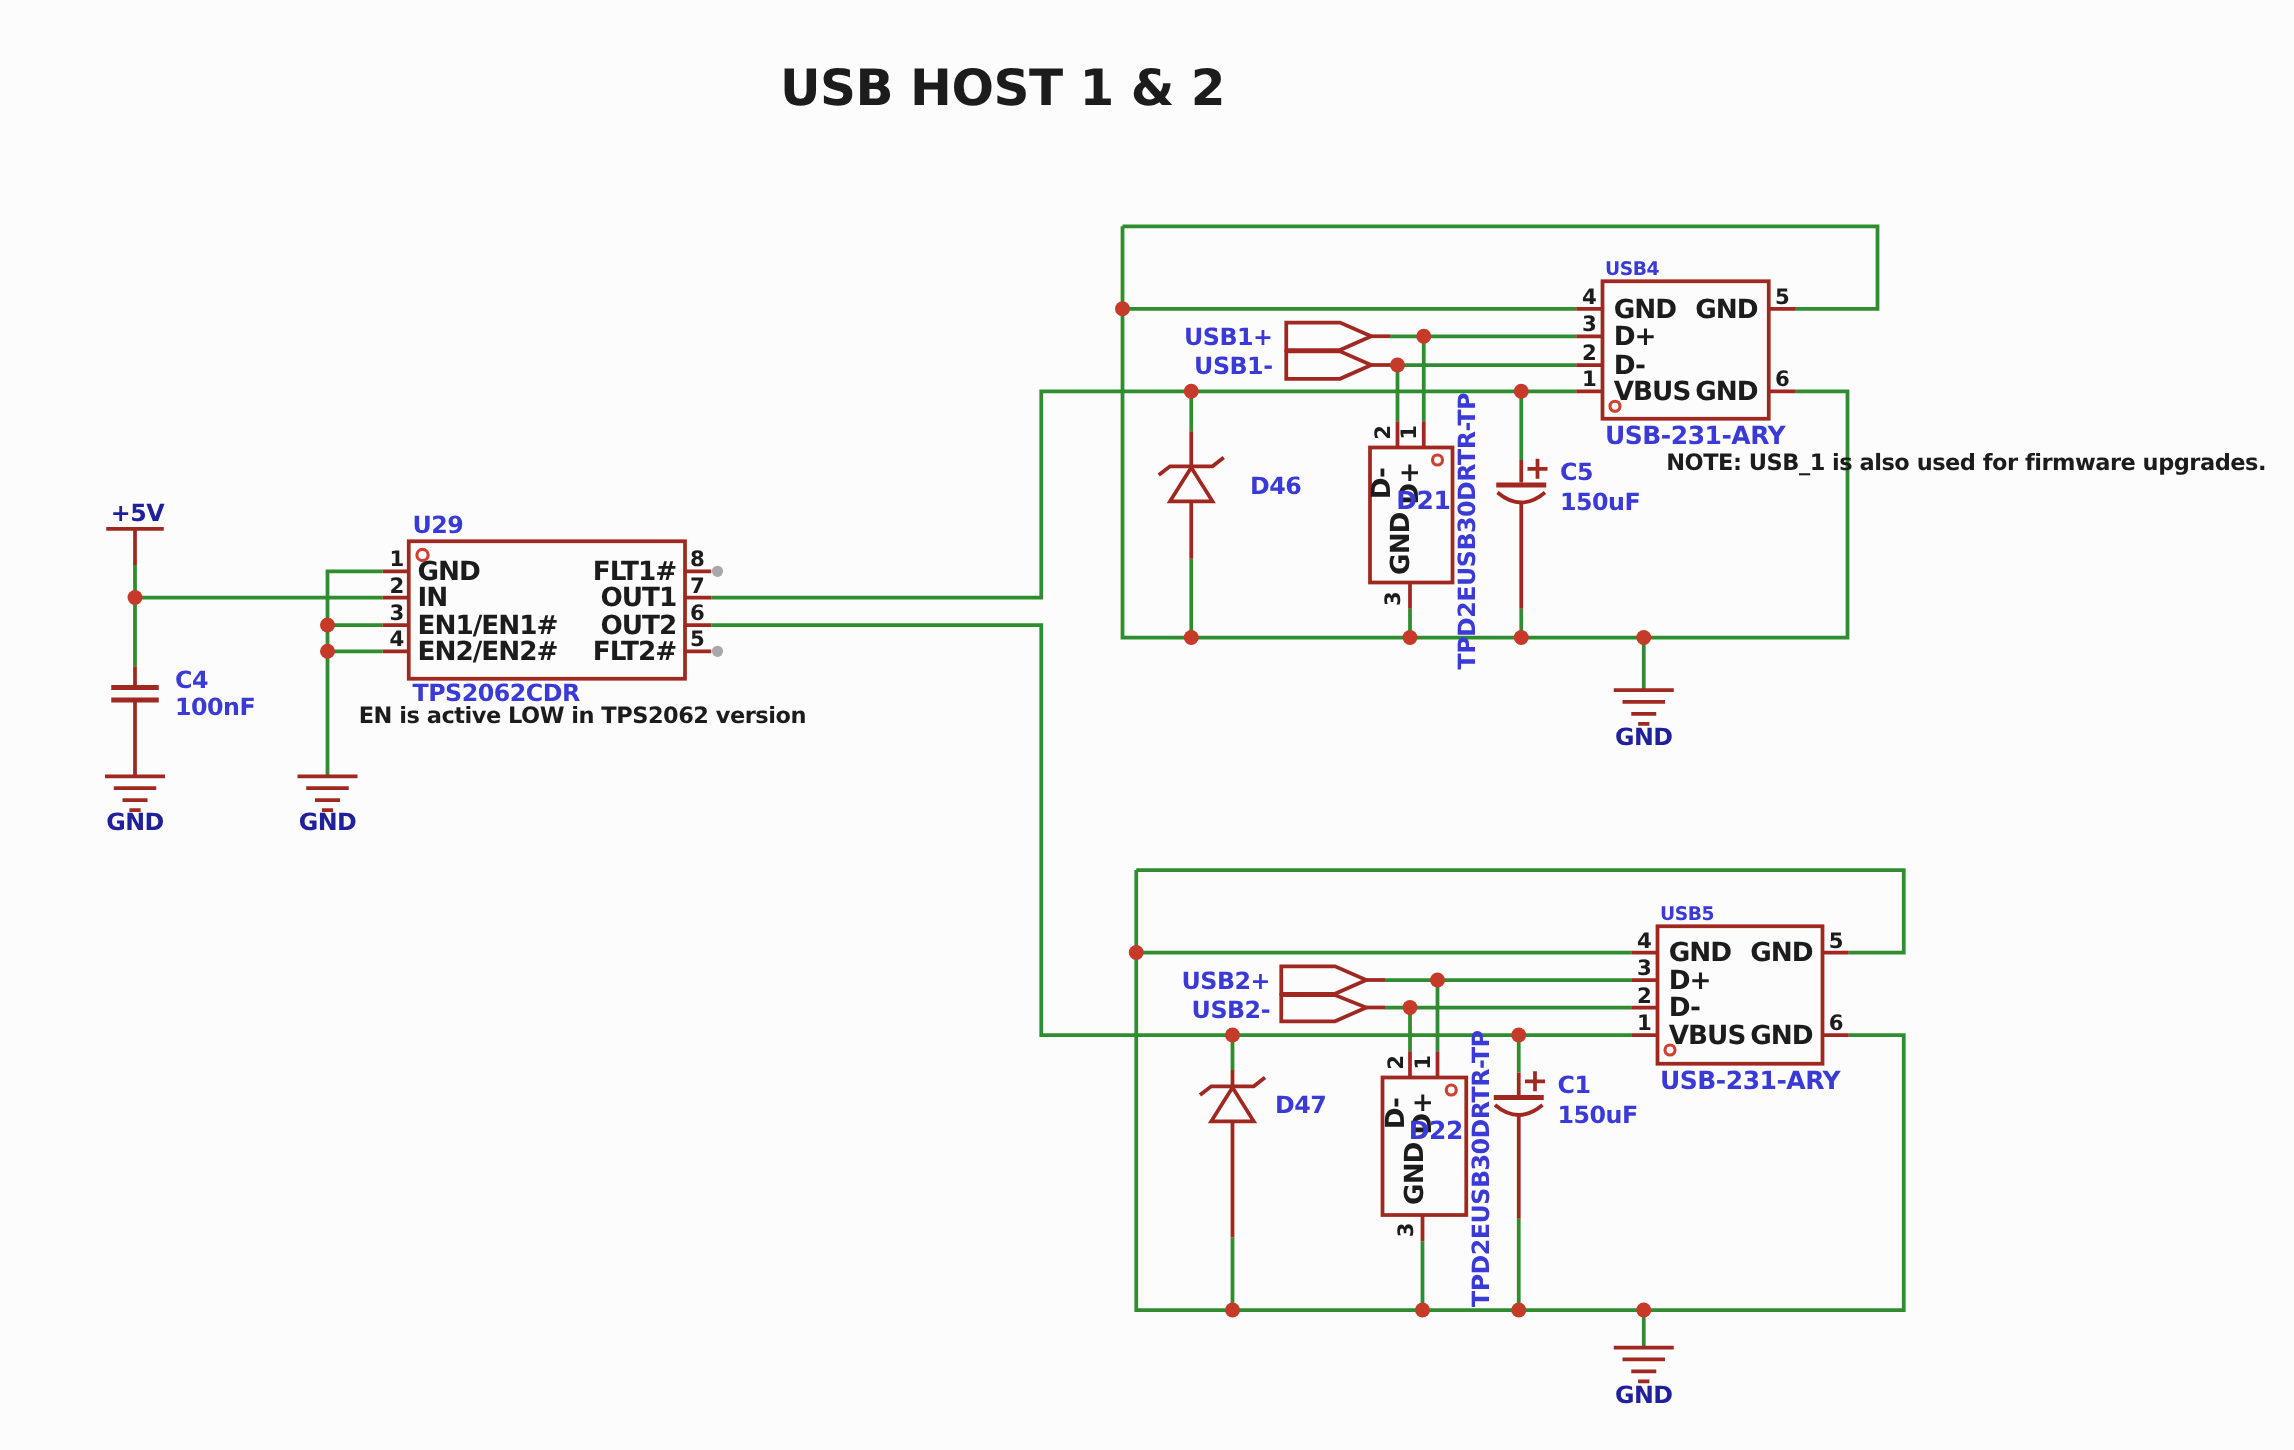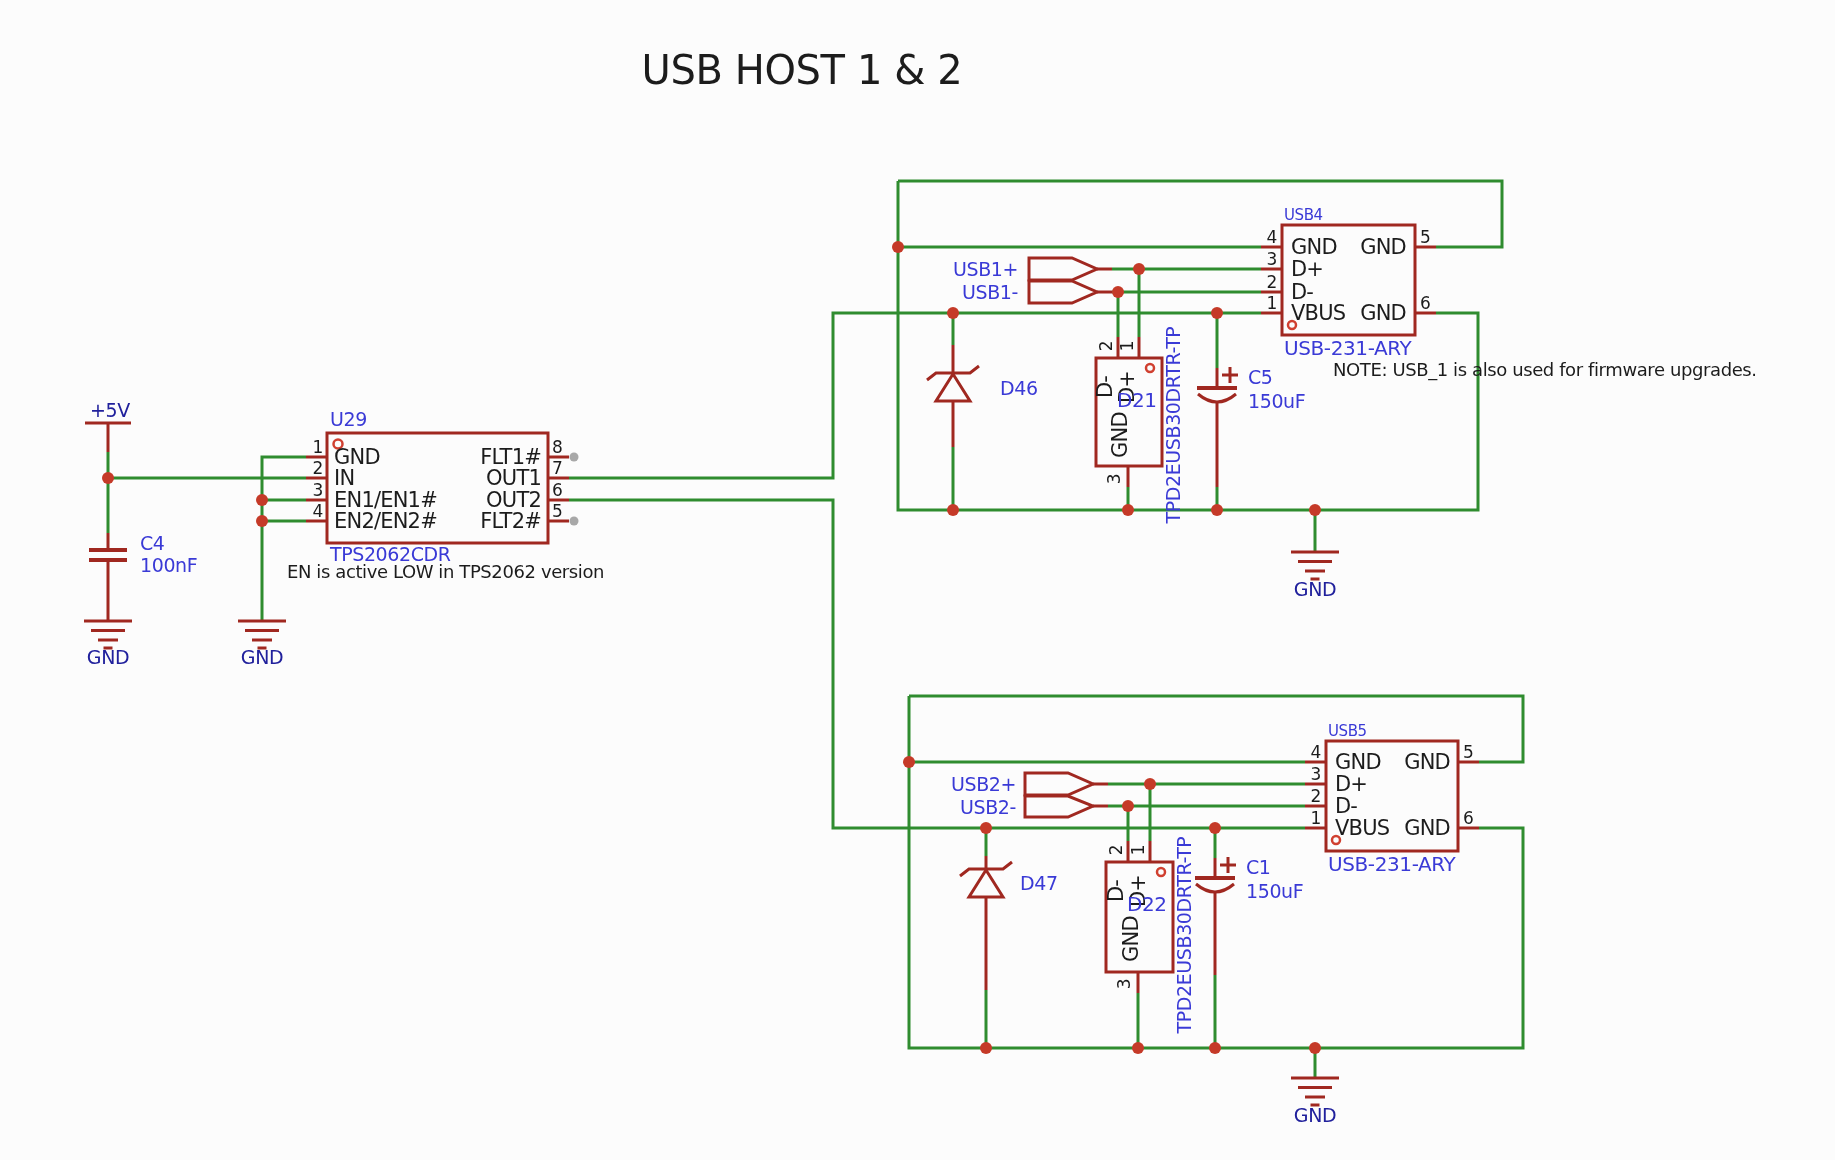--- a/index.html
+++ b/index.html
@@ -1,16 +1,16 @@
 <!DOCTYPE html>
 <html><head>
 <meta charset="utf-8">
 <style>
   html,body{margin:0;padding:0;background:#e8e8e8;}
-  .sheet{position:relative;width:1835px;height:1160px;background:#fcfcfc;overflow:hidden;}
+  .sheet{position:relative;width:1835px;height:1160px;background:#fcfcfc;overflow:hidden;font-weight:bold;}
   svg{position:absolute;left:0;top:0;}
   text{font-family:"DejaVu Sans","Liberation Sans",sans-serif;fill:#1c1c1c;letter-spacing:-0.4px;}
   .title{font-size:40px;}
   .pinname{font-size:21px;letter-spacing:-0.8px;}
   .pinnum{font-size:17px;}
   .blue{fill:#3a3ad6;}
   .navy{fill:#20209c;}
   .lbl{font-size:19px;}
   .lbl20{font-size:20px;}
   .small{font-size:15px;}

